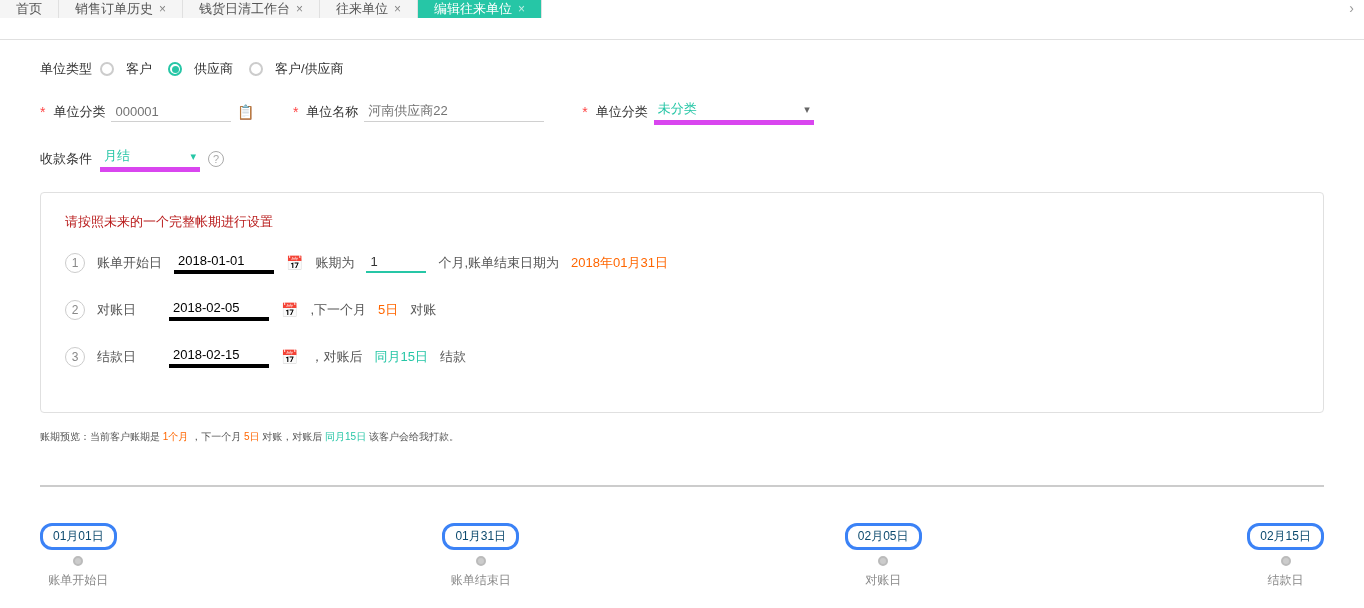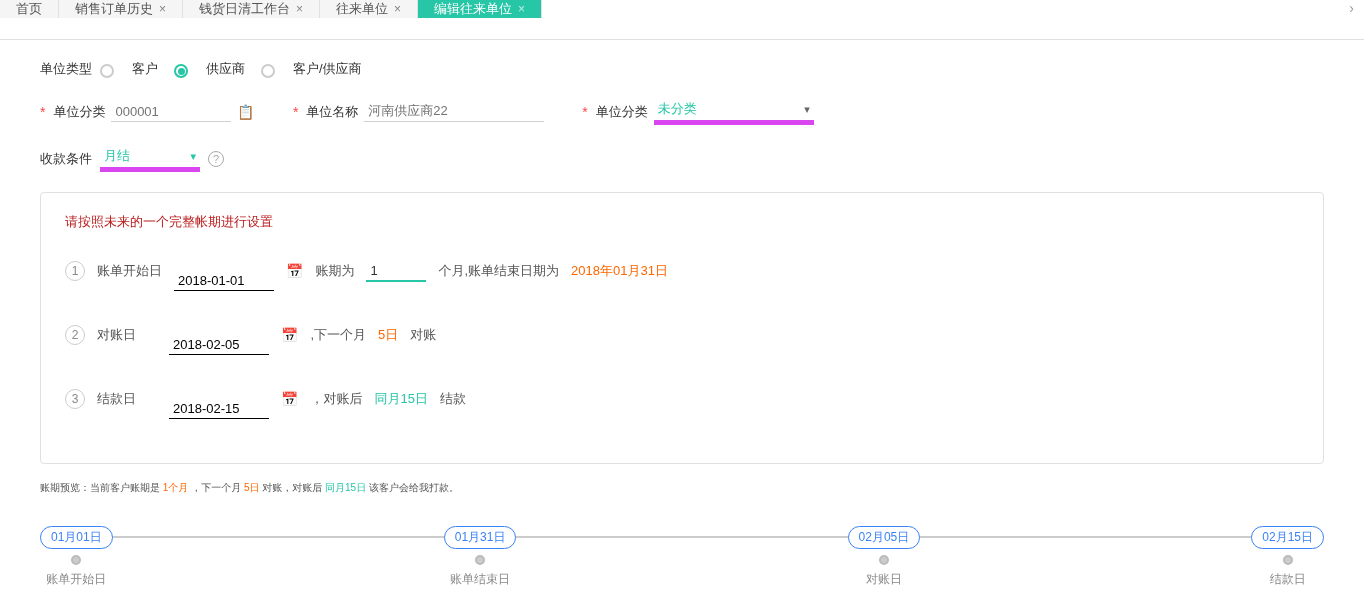--- a/index.html
+++ b/index.html
@@ -68,22 +68,22 @@
       color: #f44;
       margin-right: 2px;
     }
     .radio-group {
       display: flex;
       align-items: center;
       gap: 16px;
     }
     .radio-item {
       display: flex;
-      align-items: flex-end;
-      gap: 18px;
+      align-items: center;
+      gap: 12px;
       cursor: pointer;
       font-size: 13px;
     }
     .radio-circle {
       width: 14px;
       height: 14px;
       border-radius: 50%;
       border: 2px solid #ccc;
       display: inline-flex;
       align-items: center;
@@ -191,27 +191,26 @@
       flex-shrink: 0;
     }
     .step-label {
       font-size: 13px;
       color: #555;
       white-space: nowrap;
       min-width: 60px;
     }
     .step-input {
       border: none;
-      border-bottom: 1px solid #000000;
+      border-bottom: 4px solid #000000;
       outline: none;
       font-size: 13px;
       padding: 2px 4px;
       background: transparent;
       width: 100px;
-      margin-top: 20px;
     }
     .step-text {
       font-size: 13px;
       color: #555;
     }
     .highlight-orange {
       color: #ff6600;
     }
     .highlight-teal {
       color: #26c6a6;
@@ -267,26 +266,27 @@
     }
     .timeline-dot {
       width: 10px;
       height: 10px;
       border-radius: 50%;
       background: #ccc;
       border: 2px solid #bbb;
     }
     .timeline-badge {
       background: #fff;
-      border: 1px solid #3b82f6;
+      border: 3px solid #3b82f6;
       border-radius: 12px;
       padding: 2px 10px;
       font-size: 12px;
-      color: #3b82f6;
+      color: #0c4a6e;
       white-space: nowrap;
+      margin-top: 48px;
     }
     .timeline-desc {
       font-size: 12px;
       color: #888;
       text-align: center;
     }
   </style>
 </head>
 <body>
 

